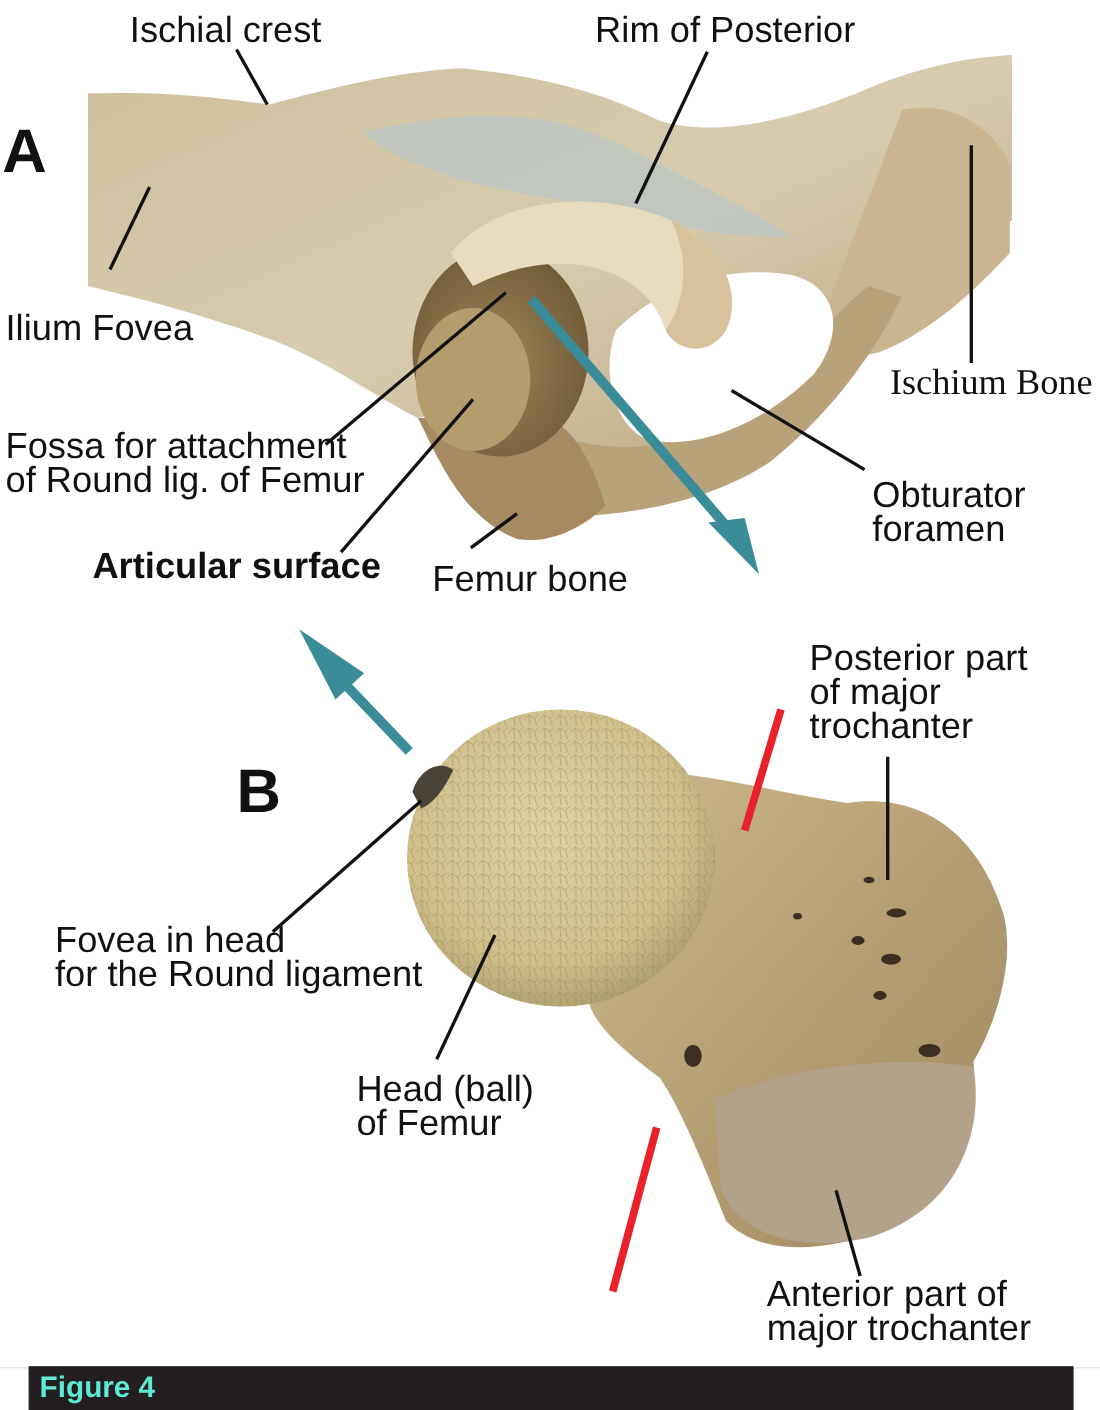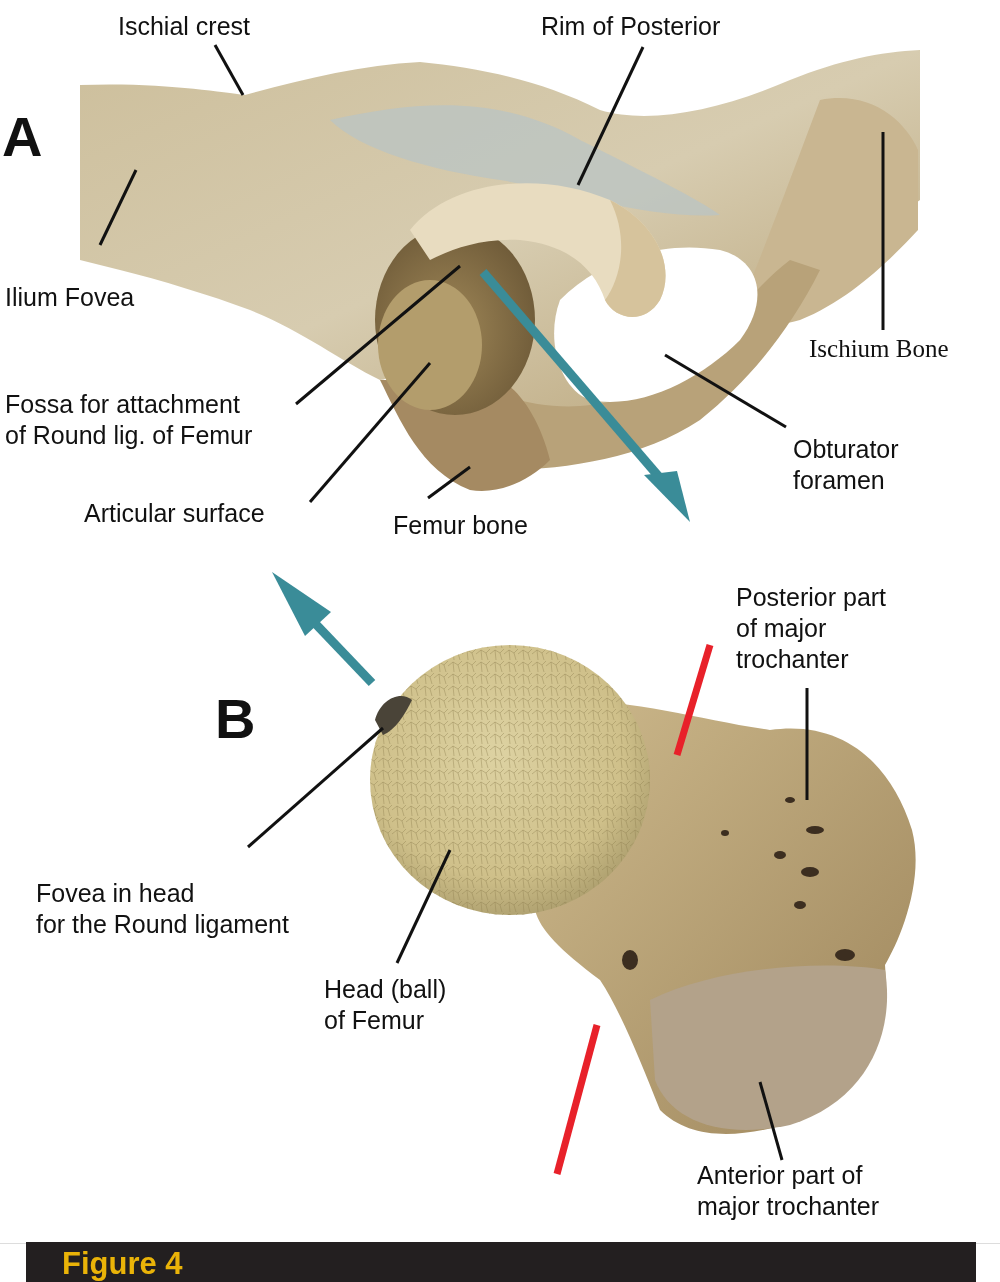--- a/index.html
+++ b/index.html
@@ -1,26 +1,26 @@
 <!DOCTYPE html>
 <html><head>
 <meta charset="utf-8">
 <style>
   html, body { margin:0; padding:0; background:#ffffff; }
   body { width:1000px; height:1282px; position:relative; overflow:hidden;
          font-family:"Liberation Sans", sans-serif; }
   #fig { position:absolute; left:0; top:0; width:1000px; height:1282px; }
-  .lbl { position:absolute; color:#111; font-size:25px; line-height:31px;
+  .lbl { position:absolute; color:#111; font-size:33px; line-height:31px;
          font-family:"Liberation Sans", sans-serif; white-space:pre; }
   .panel { position:absolute; font-weight:bold; font-size:56px; color:#111;
            font-family:"Liberation Sans", sans-serif; }
   #caption-bar { position:absolute; left:26px; top:1242px; width:950px; height:40px;
                  background:#231f20; }
-  #caption-text { position:absolute; left:10px; top:4px; color:#eab308; font-weight:bold;
-                  font-size:31px; font-family:"Liberation Sans", sans-serif;margin-left:26px; }
+  #caption-text { position:absolute; left:10px; top:4px; color:#5eead4; font-weight:bold;
+                  font-size:27px; font-family:"Liberation Sans", sans-serif; }
   #rule { position:absolute; left:0; top:1243px; width:1000px; height:1px; background:#ddd; }
 </style>
 </head>
 <body>
 
 <svg id="fig" viewBox="0 0 1000 1282" xmlns="http://www.w3.org/2000/svg">
   <defs>
     <linearGradient id="boneA" x1="0" y1="0" x2="1" y2="1">
       <stop offset="0" stop-color="#cdbf9c"></stop>
       <stop offset="0.5" stop-color="#d7ccb0"></stop>
@@ -135,27 +135,27 @@
 <div class="panel" style="left:215px; top:686px;">B</div>
 
 <div class="lbl" style="left:118px; top:11px;">Ischial crest</div>
 <div class="lbl" style="left:541px; top:11px;">Rim of Posterior</div>
 <div class="lbl" style="left:5px; top:282px;">Ilium Fovea</div>
 <div class="lbl" style="left:809px; top:333px;font-family:Liberation Serif, serif;">Ischium Bone</div>
 <div class="lbl" style="left:5px; top:389px;">Fossa for attachment
 of Round lig. of Femur</div>
 <div class="lbl" style="left:793px; top:418px;margin-top:16px;">Obturator
 foramen</div>
-<div class="lbl" style="left:84px; top:498px;">Articular surface</div>
+<div class="lbl" style="left:84px; top:498px;font-weight:bold;">Articular surface</div>
 <div class="lbl" style="left:393px; top:510px;">Femur bone</div>
 
 <div class="lbl" style="left:736px; top:582px;">Posterior part
 of major
 trochanter</div>
-<div class="lbl" style="left:36px; top:838px;margin-top:40px;">Fovea in head
+<div class="lbl" style="left:50px; top:838px;">Fovea in head
 for the Round ligament</div>
 <div class="lbl" style="left:324px; top:974px;">Head (ball)
 of Femur</div>
 <div class="lbl" style="left:697px; top:1160px;">Anterior part of
 major trochanter</div>
 
 <div id="rule"></div>
 <div id="caption-bar">
   <div id="caption-text">Figure 4</div>
 </div>

